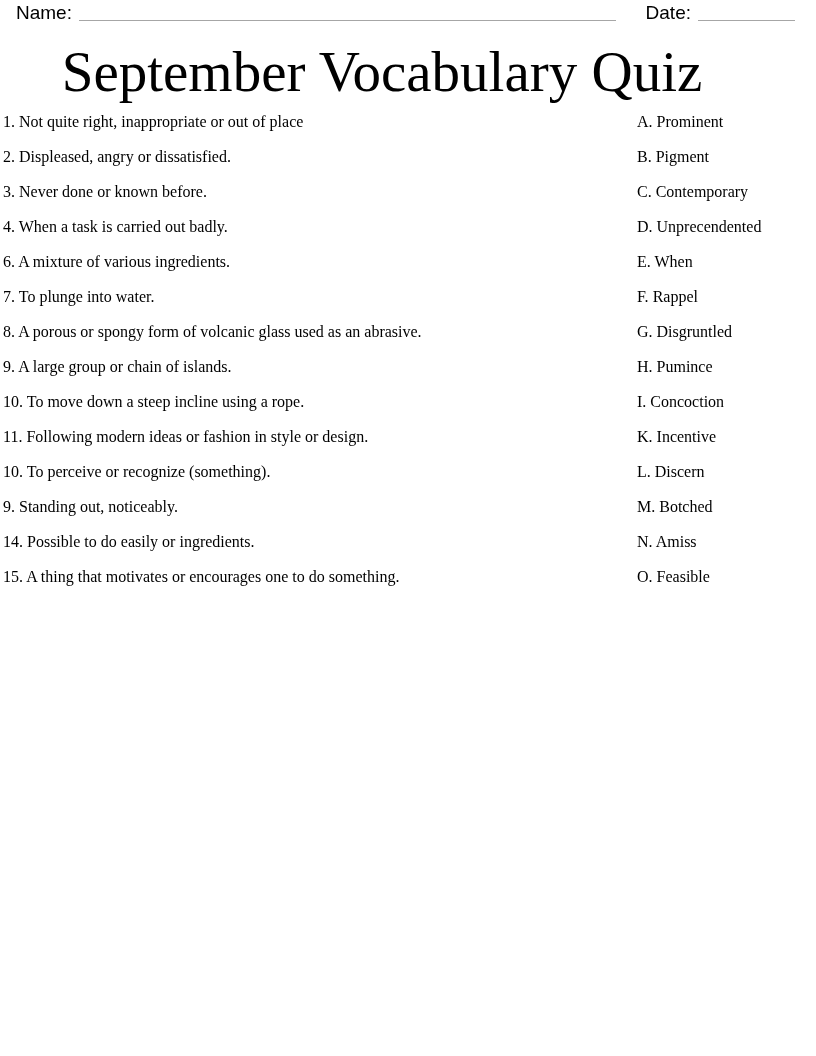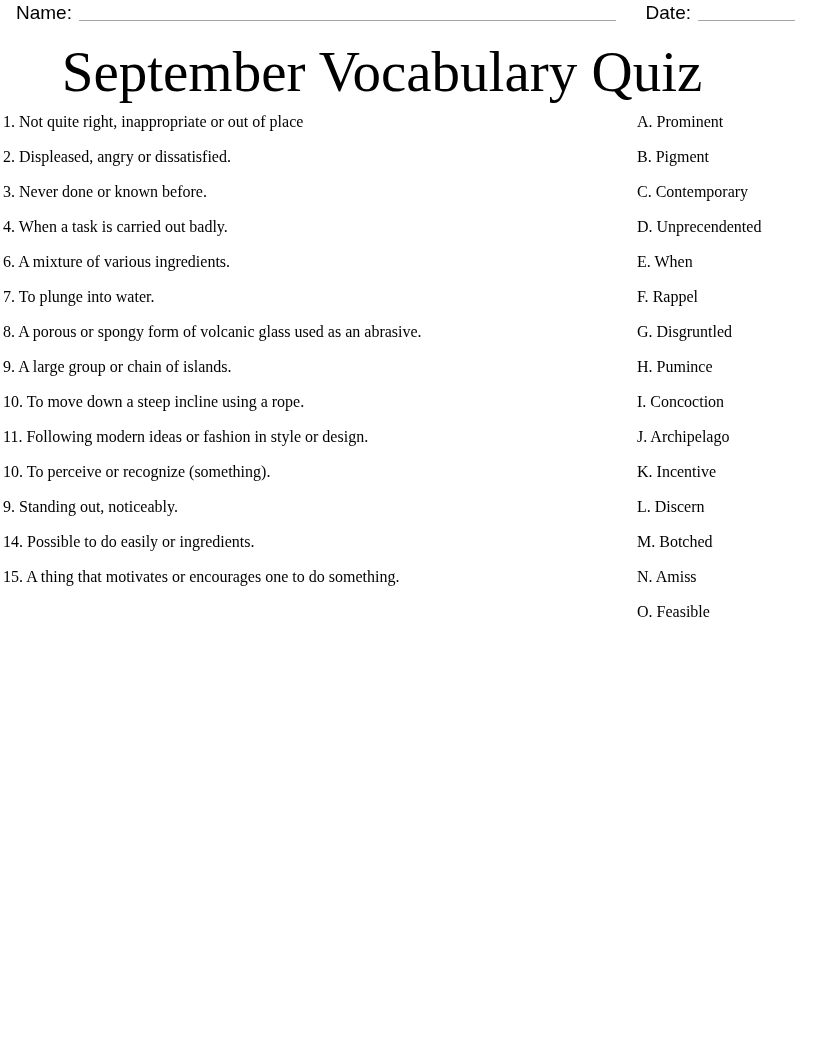--- a/index.html
+++ b/index.html
@@ -178,24 +178,20 @@
     </div>
       <div class="row">
       <span>H.</span>
       <span>Pumince</span>
     </div>
       <div class="row">
       <span>I.</span>
       <span>Concoction</span>
     </div>
       <div class="row">
-      <span>J.</span>
-      <span>Archipelago</span>
-    </div>
-      <div class="row">
       <span>K.</span>
       <span>Incentive</span>
     </div>
       <div class="row">
       <span>L.</span>
       <span>Discern</span>
     </div>
       <div class="row">
       <span>M.</span>
       <span>Botched</span>

